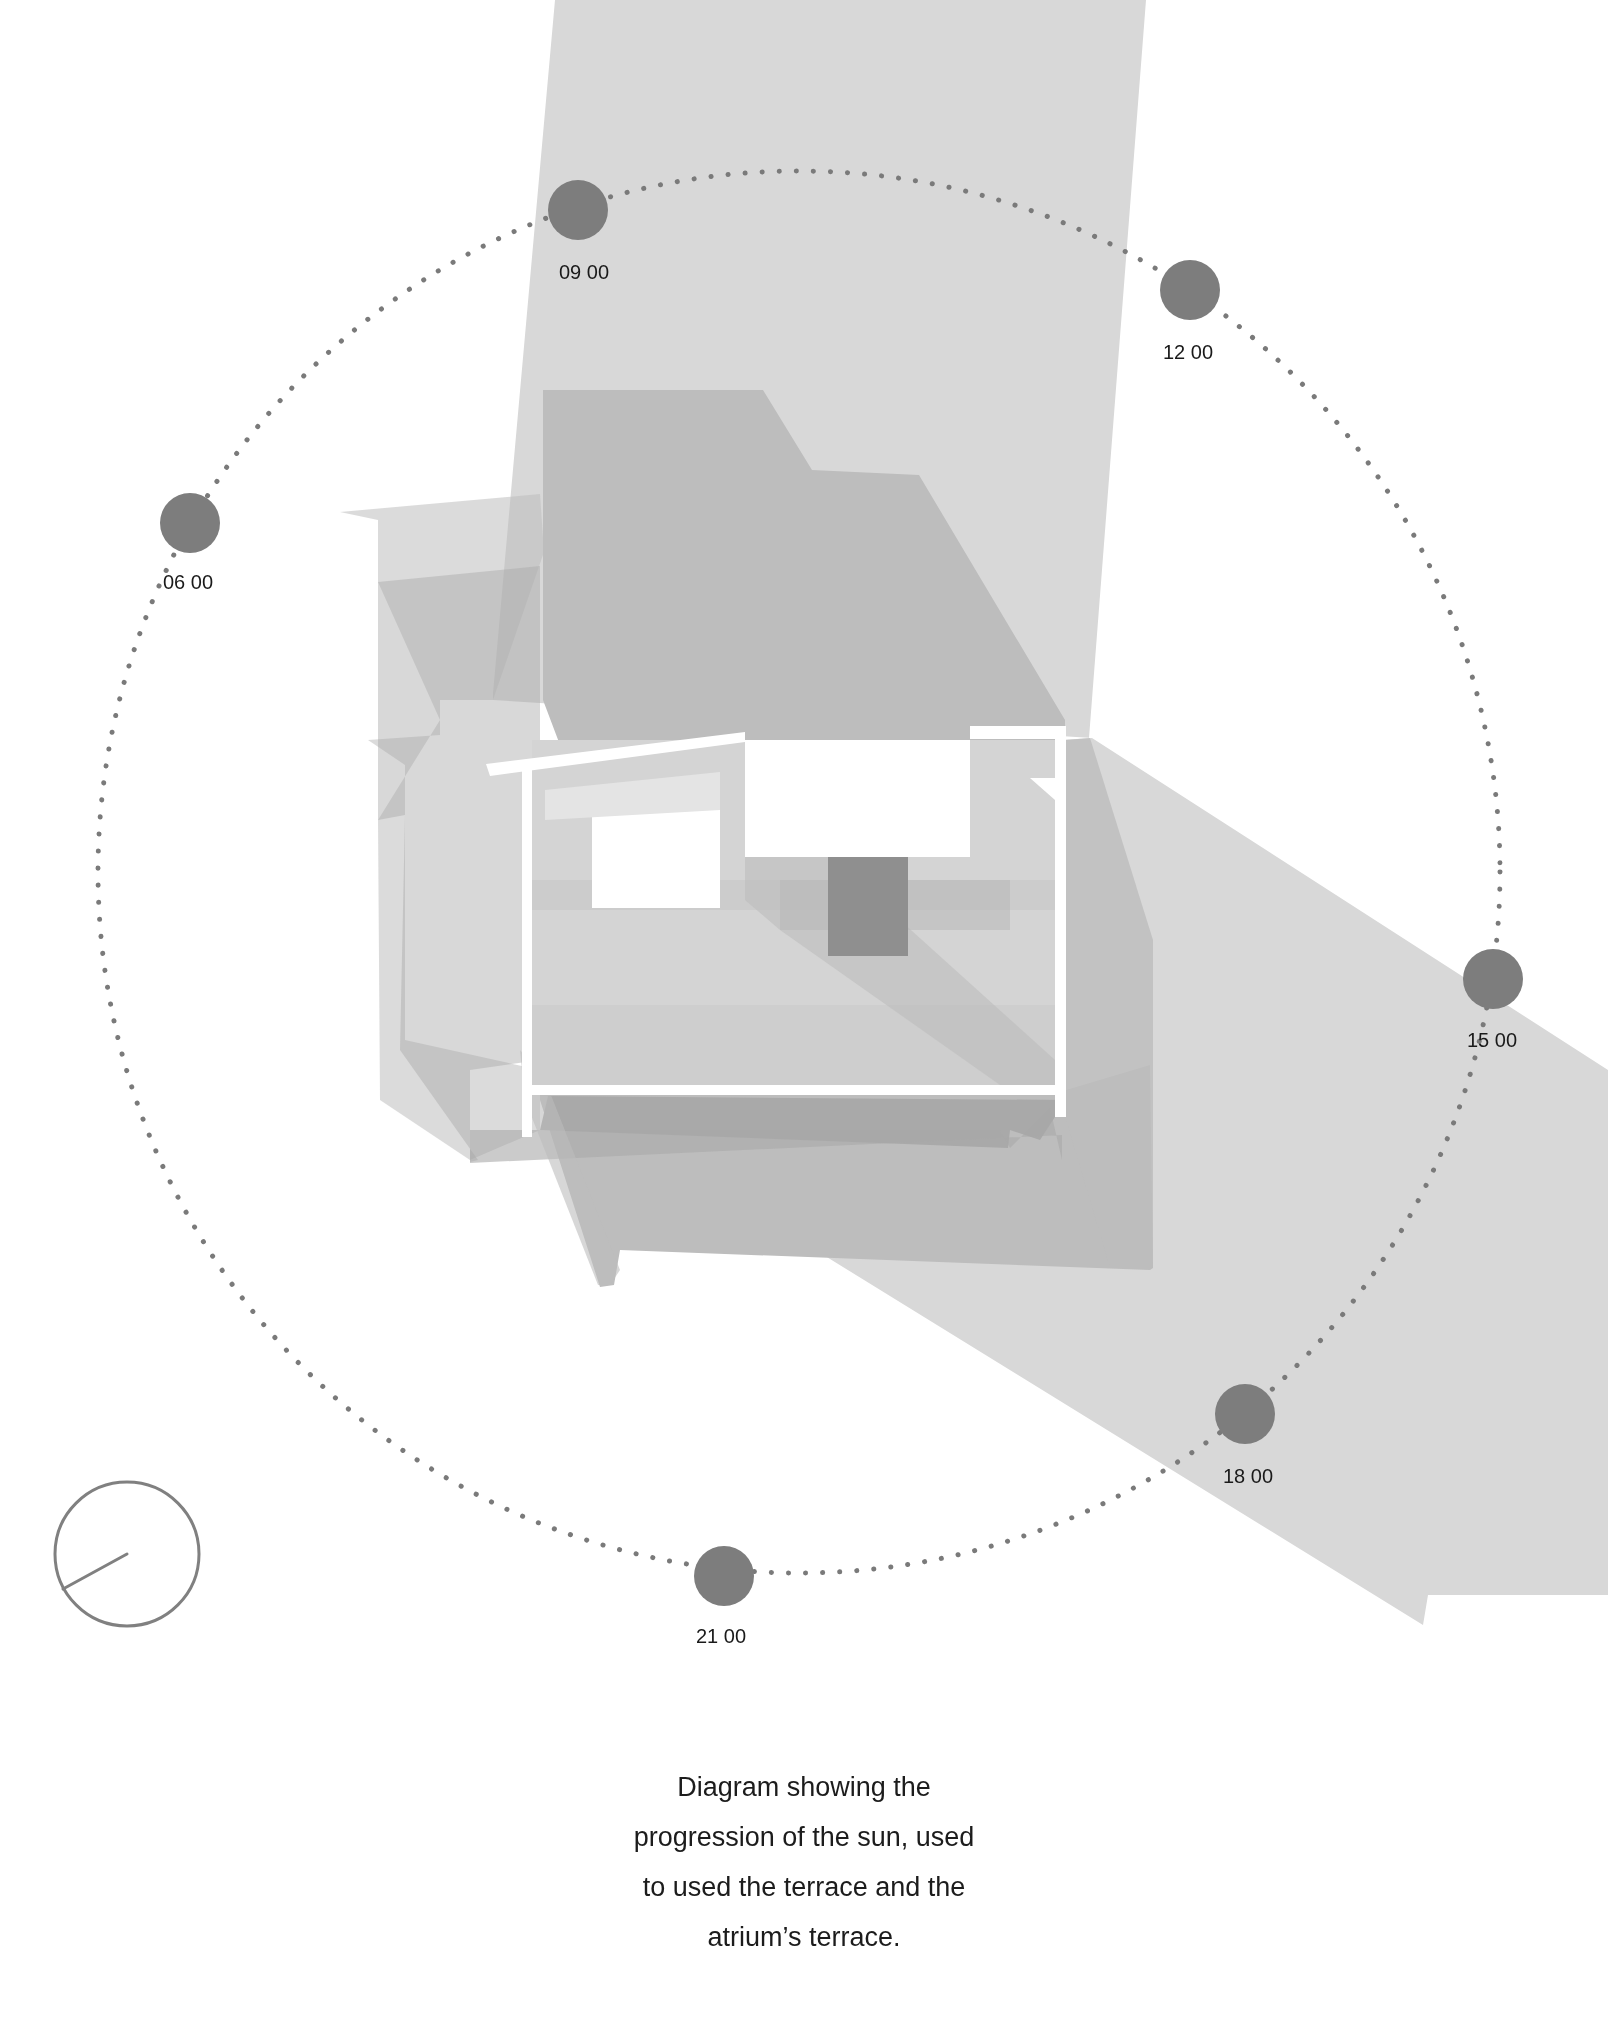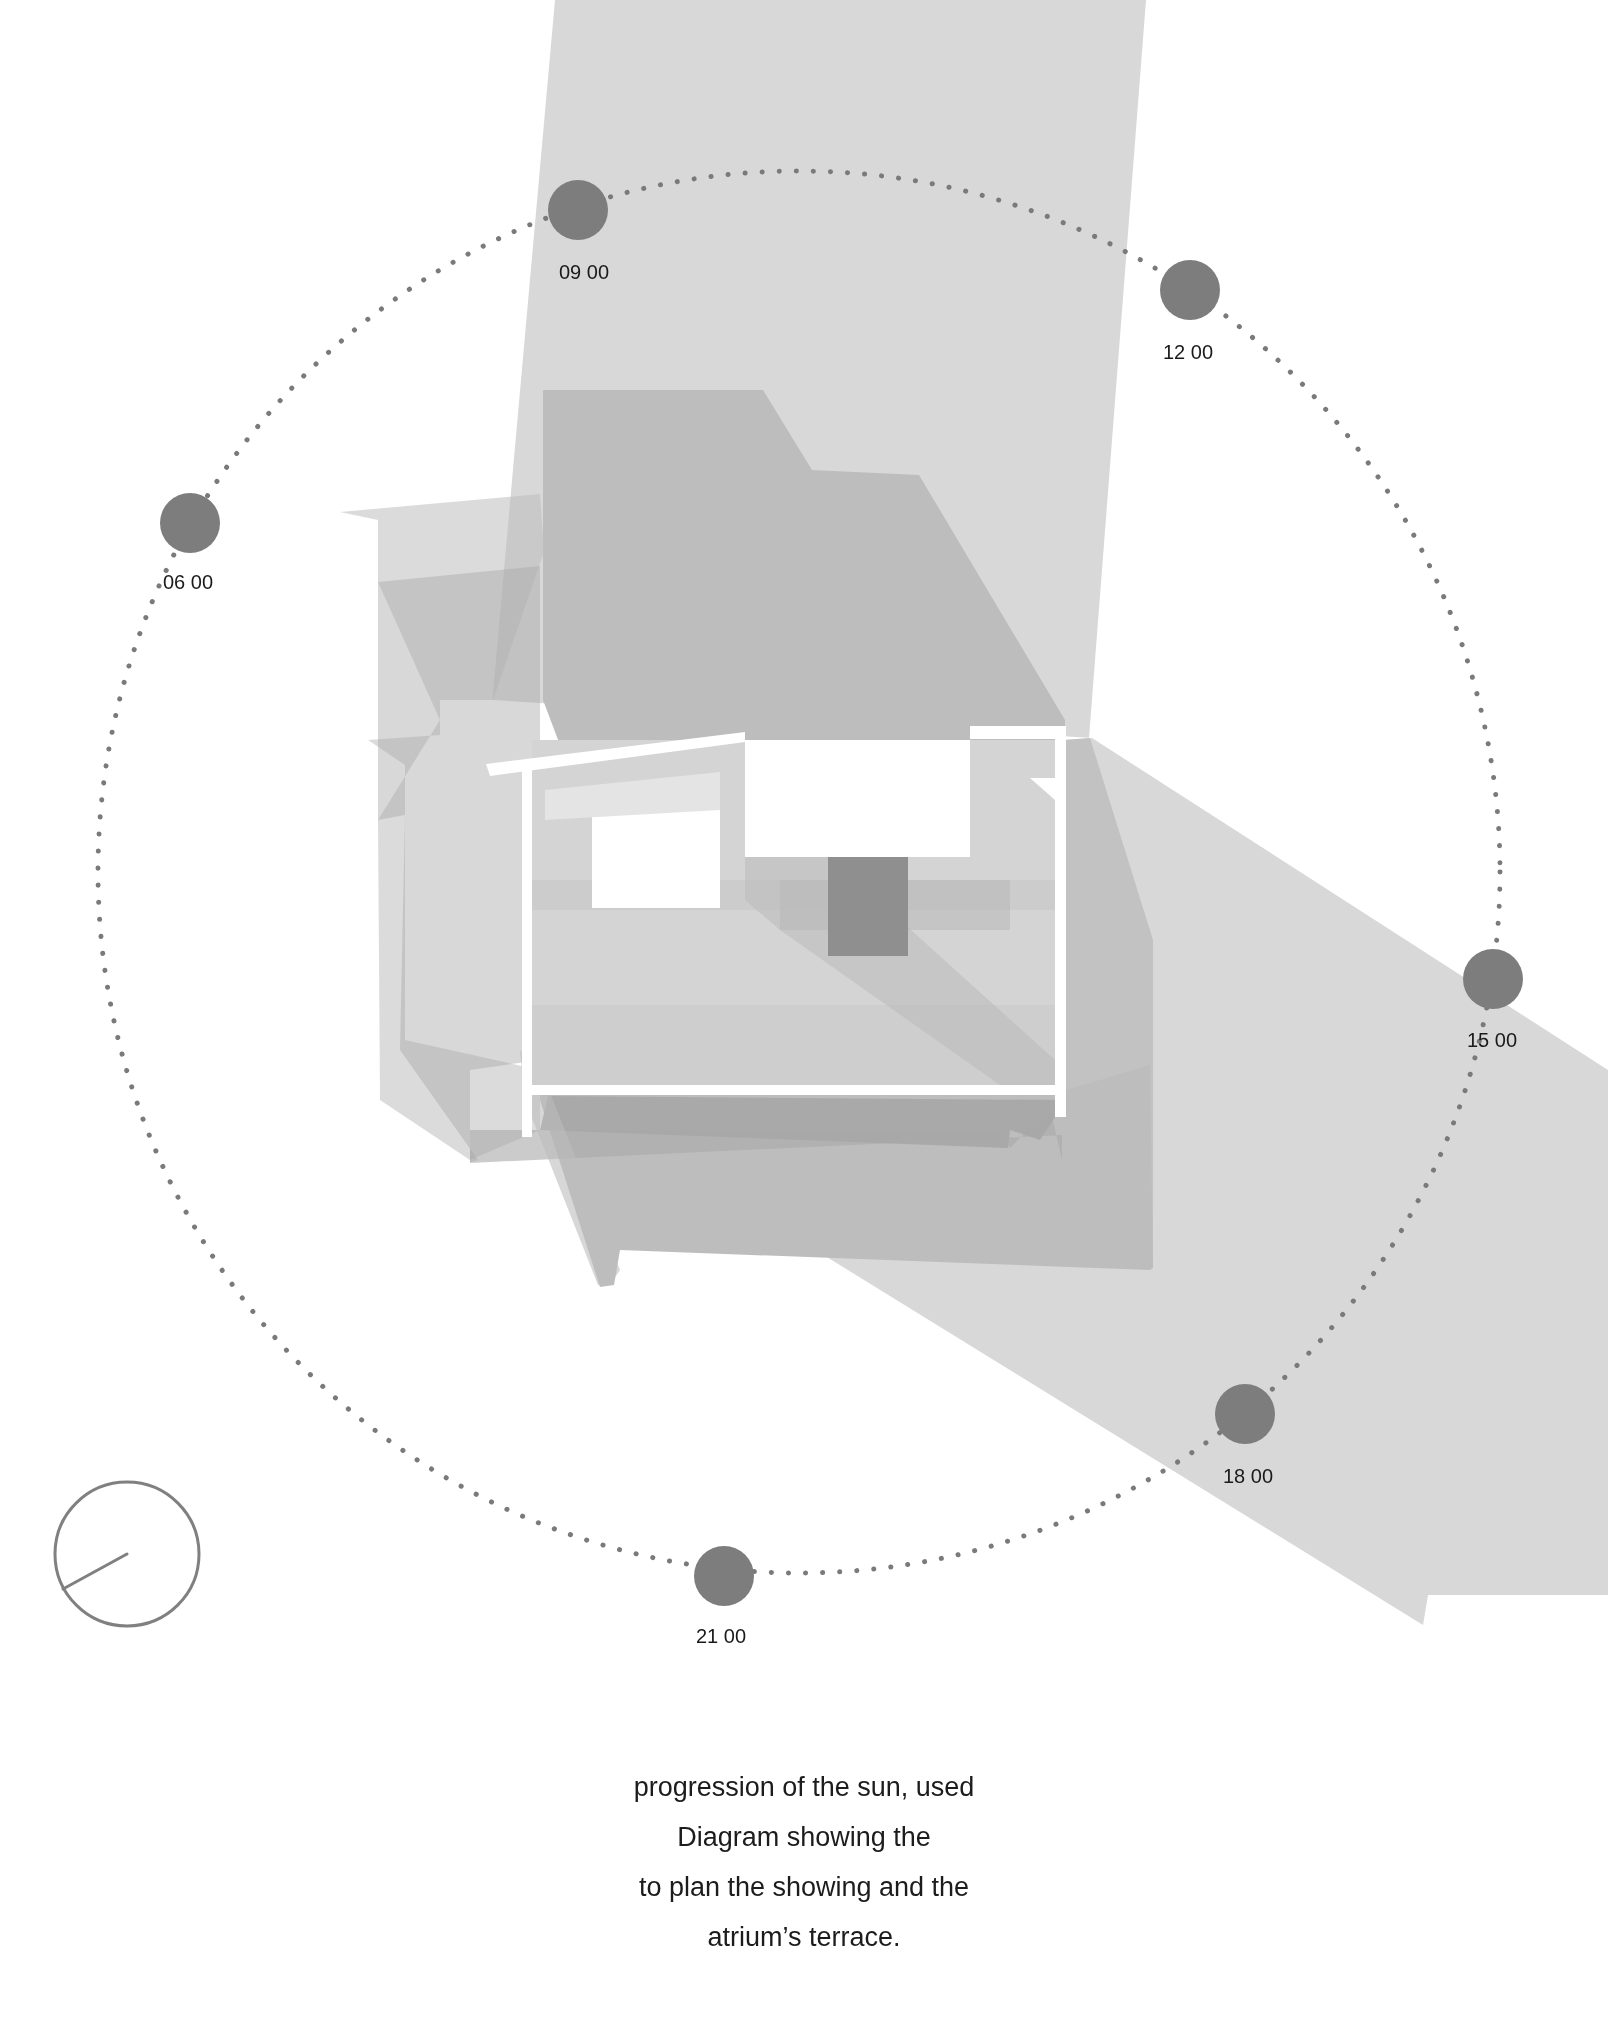--- a/index.html
+++ b/index.html
@@ -89,17 +89,17 @@
     </g>
   </g>
 
   <g>
     <circle cx="127" cy="1554" r="72" fill="none" stroke="#808080" stroke-width="3"></circle>
     <line x1="127" y1="1554" x2="63" y2="1589" stroke="#808080" stroke-width="3" stroke-linecap="round"></line>
   </g>
 </svg>
 
 <div id="caption">
+  <div>Diagram showing the</div>
   <div>progression of the sun, used</div>
-  <div>Diagram showing the</div>
-  <div>to plan the showing and the</div>
+  <div>to used the terrace and the</div>
   <div>atrium’s terrace.</div>
 </div>
 
 </body></html>

